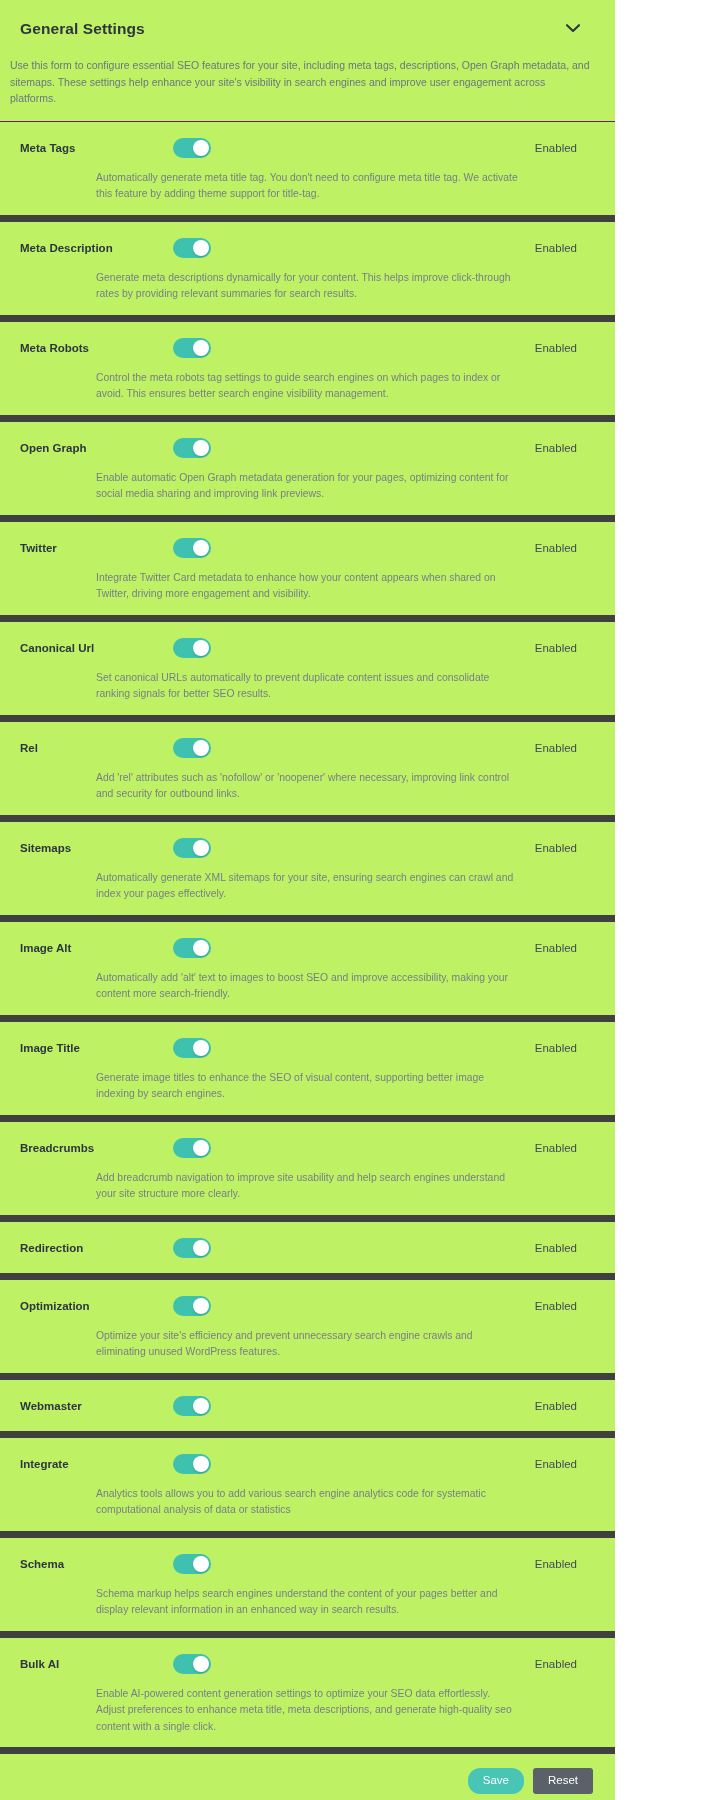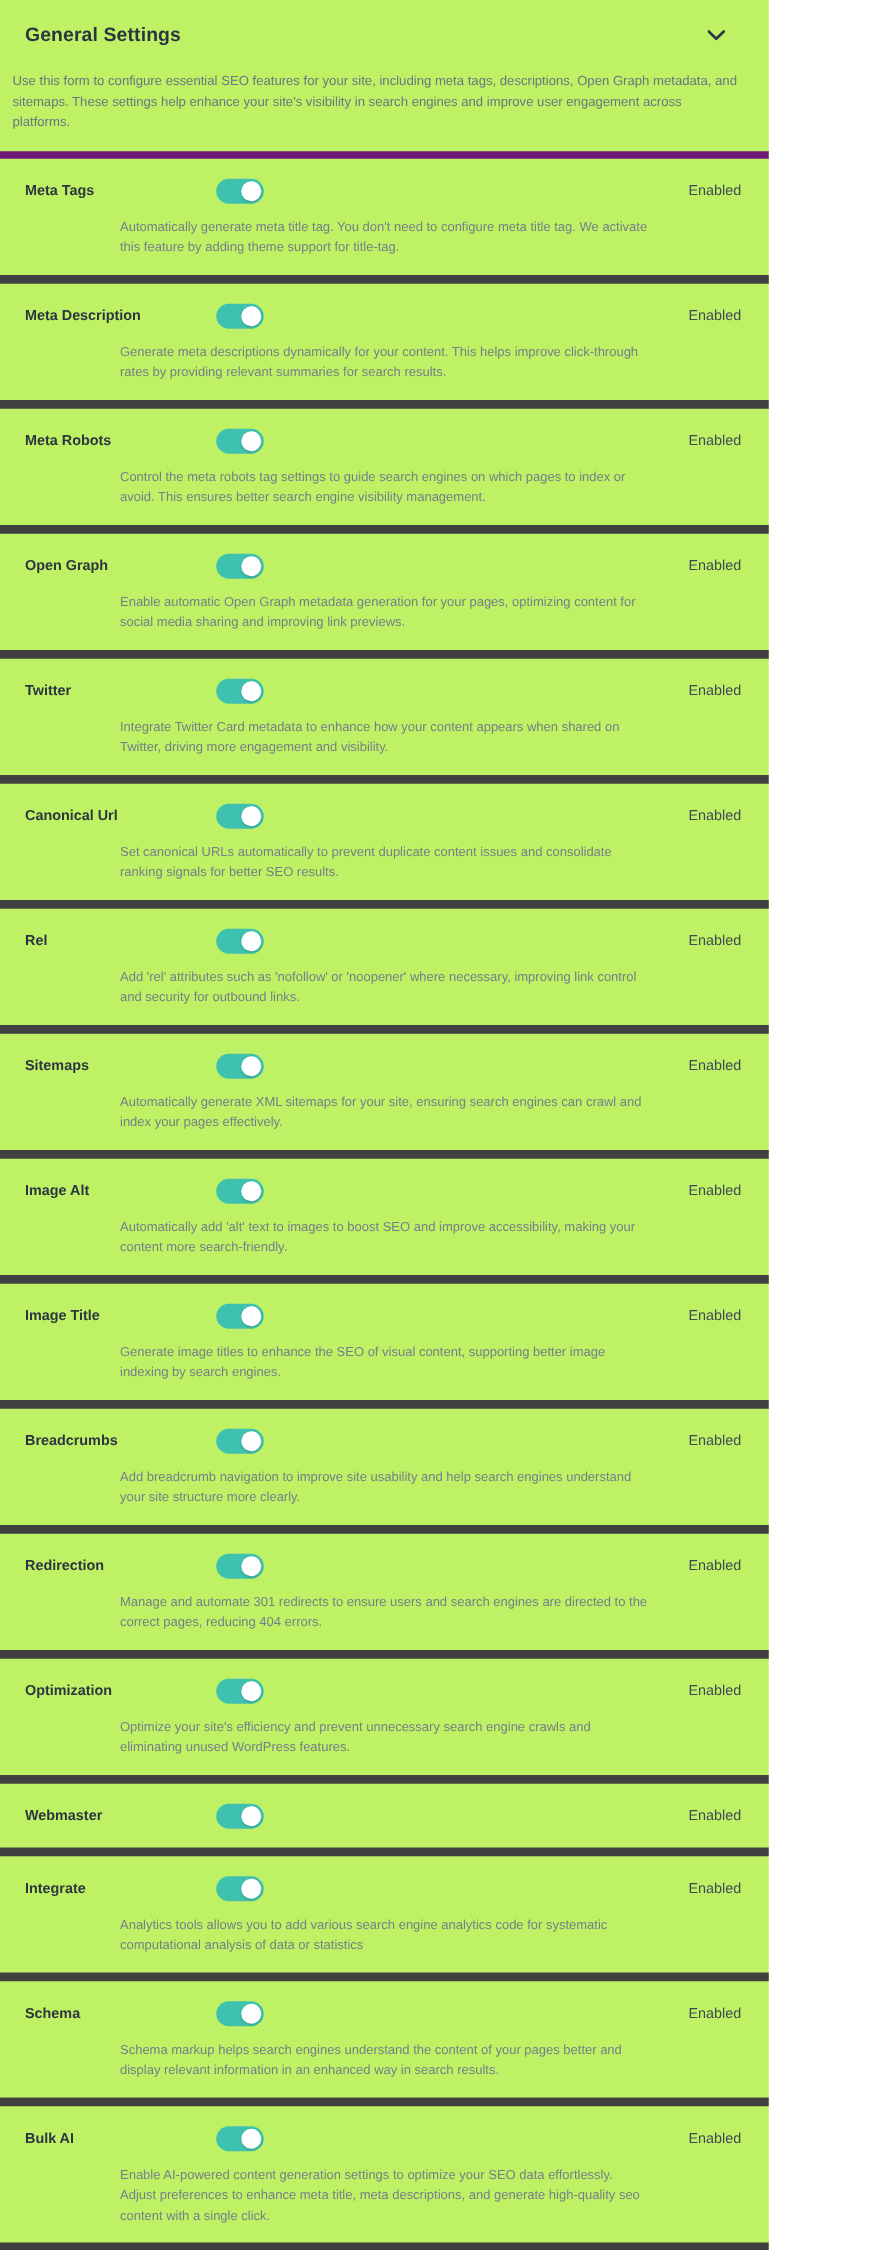--- a/index.html
+++ b/index.html
@@ -40,21 +40,21 @@
     margin-right: 10px;
   }
   .chevron svg { display: block; }
 
   
   .intro {
     padding: 2px 22px 14px 10px;
     font-size: 10.5px;
     line-height: 16.5px;
     color: #6b7680;
-    border-bottom: 6px solid #701a75;
+    border-bottom: 1px solid #701a75;
   }
 
   
   .rows { width: 100%; }
   .row {
     position: relative;
     border-bottom: 7px solid #404040;
     padding: 13px 0 12px 0;
   }
   .row-top {
@@ -85,21 +85,21 @@
     top: 2px;
     right: 2px;
     width: 16px;
     height: 16px;
     border-radius: 50%;
     background: #ffffff;
     box-shadow: 0 1px 2px rgba(0,0,0,.18);
   }
   .status {
     margin-left: auto;
-    padding-right: 22px;
+    padding-right: 38px;
     font-size: 11.5px;
     color: #404a56;
     white-space: nowrap;
   }
   .row-desc {
     margin-top: 9px;
     margin-left: 96px;
     margin-right: 96px;
     font-size: 10.4px;
     line-height: 16.5px;
@@ -255,21 +255,20 @@
         <div class="row-desc">Add breadcrumb navigation to improve site usability and help search engines understand your site structure more clearly.</div>
       </div>
       <div class="row">
         <div class="row-top">
           <div class="row-label">Redirection</div>
           <div class="toggle">
             <span class="knob"></span>
           </div>
           <div class="status">Enabled</div>
         </div>
-        <div class="row-desc">Manage and automate 301 redirects to ensure users and search engines are directed to the correct pages, reducing 404 errors.</div>
       </div>
       <div class="row">
         <div class="row-top">
           <div class="row-label">Optimization</div>
           <div class="toggle">
             <span class="knob"></span>
           </div>
           <div class="status">Enabled</div>
         </div>
         <div class="row-desc">Optimize your site's efficiency and prevent unnecessary search engine crawls and eliminating unused WordPress features.</div>

